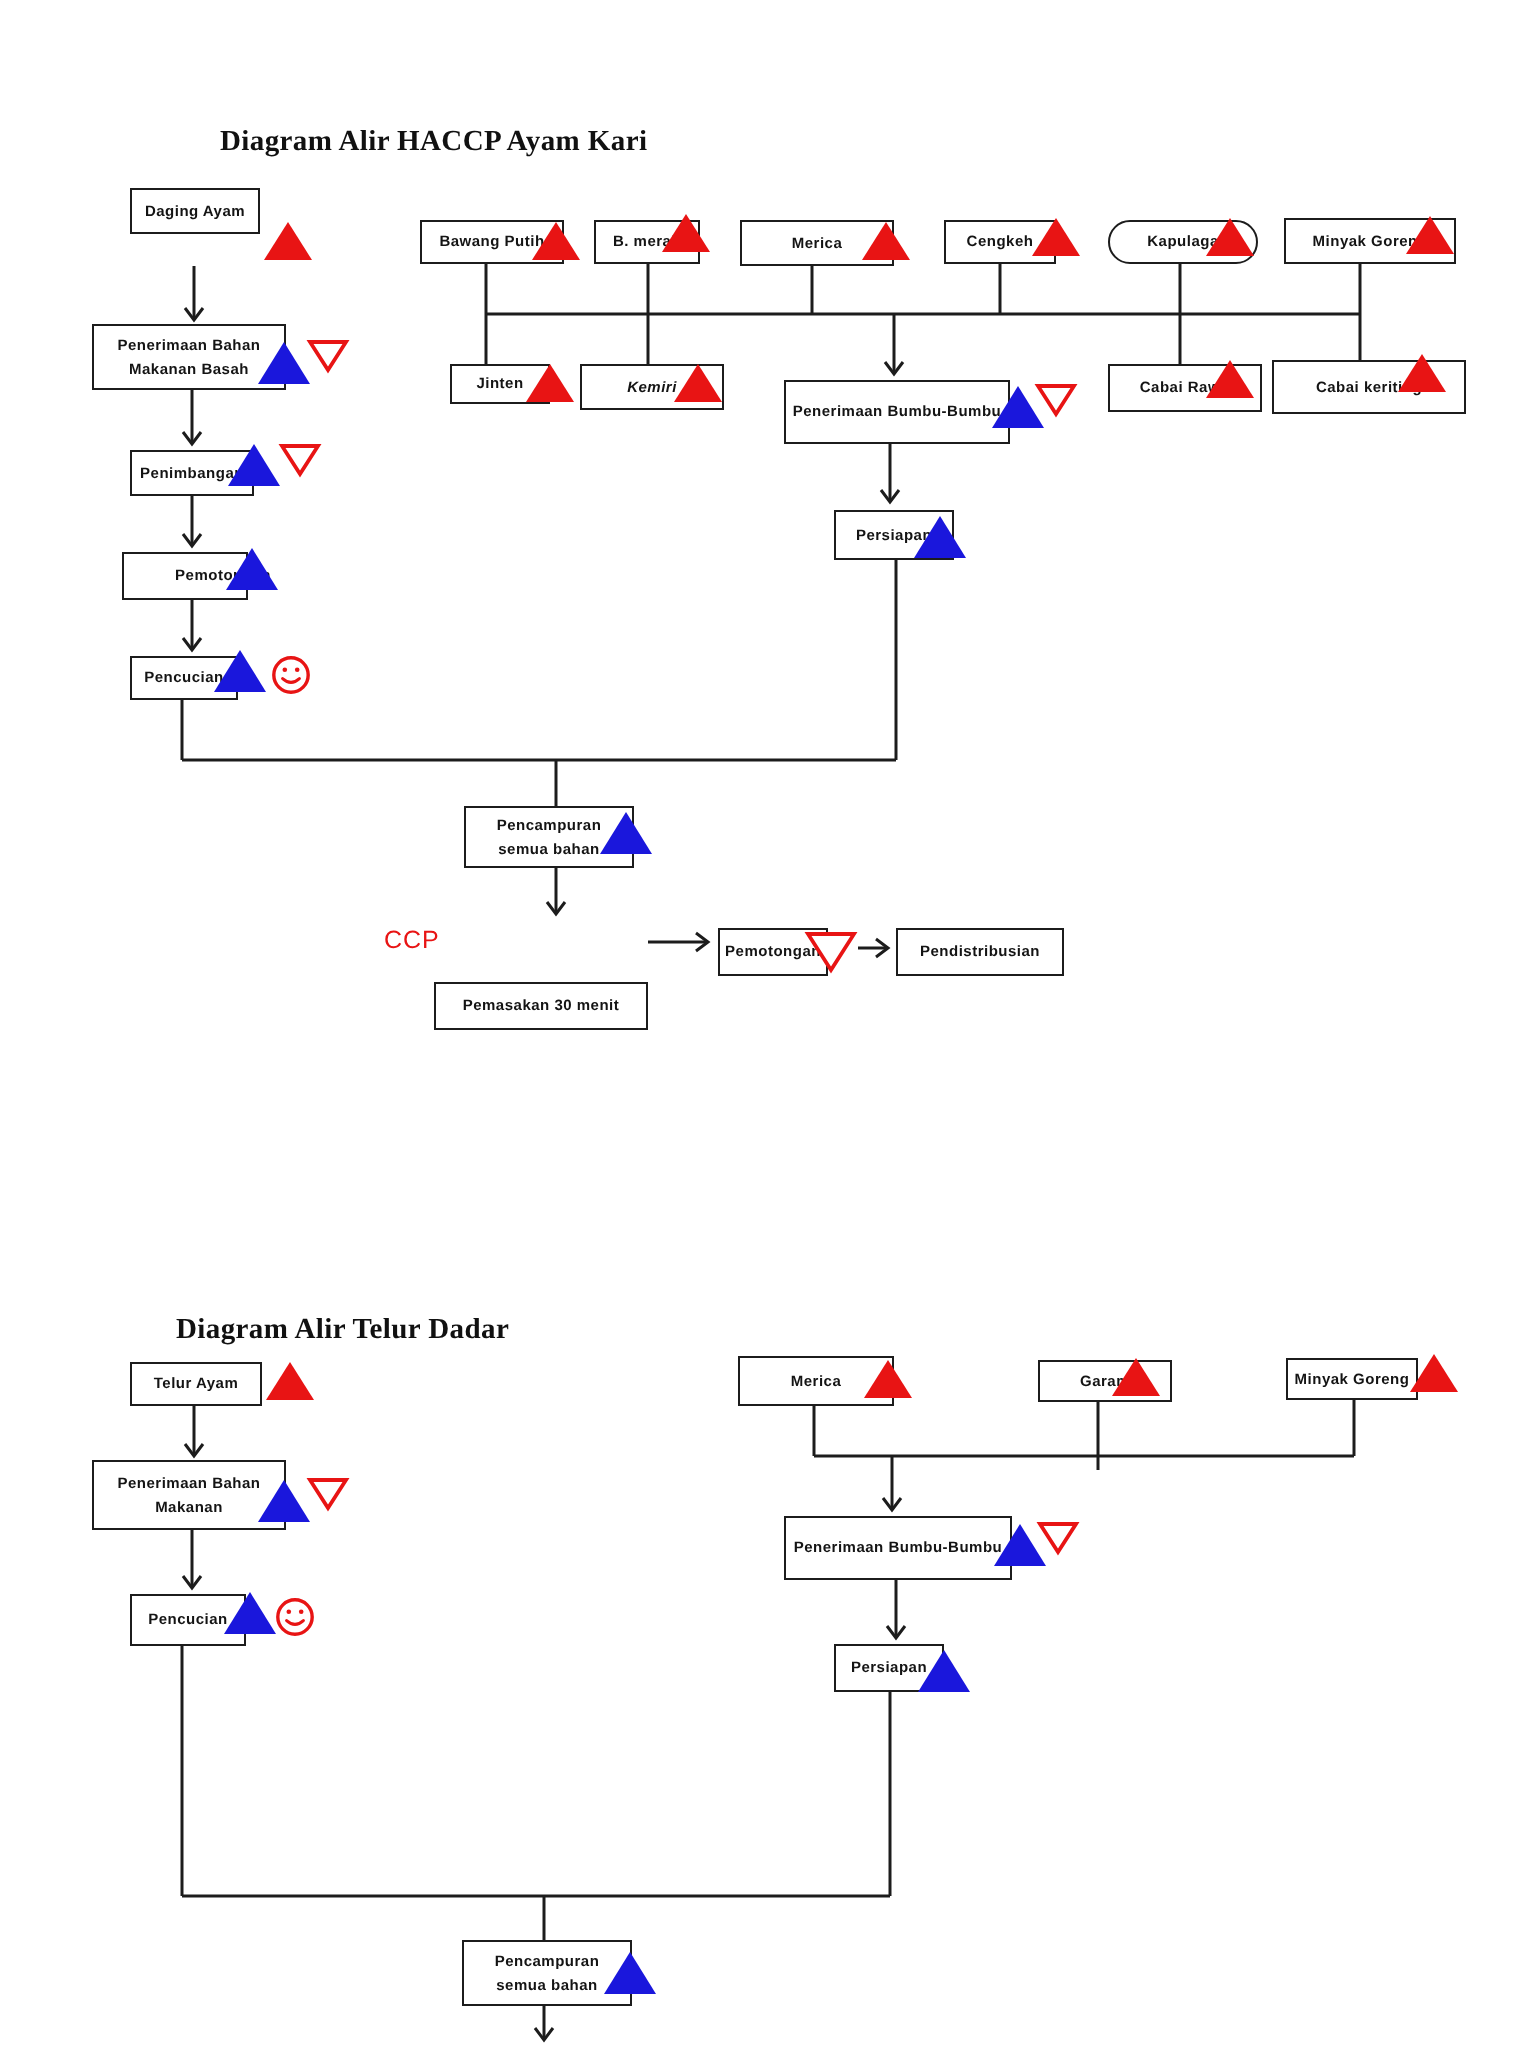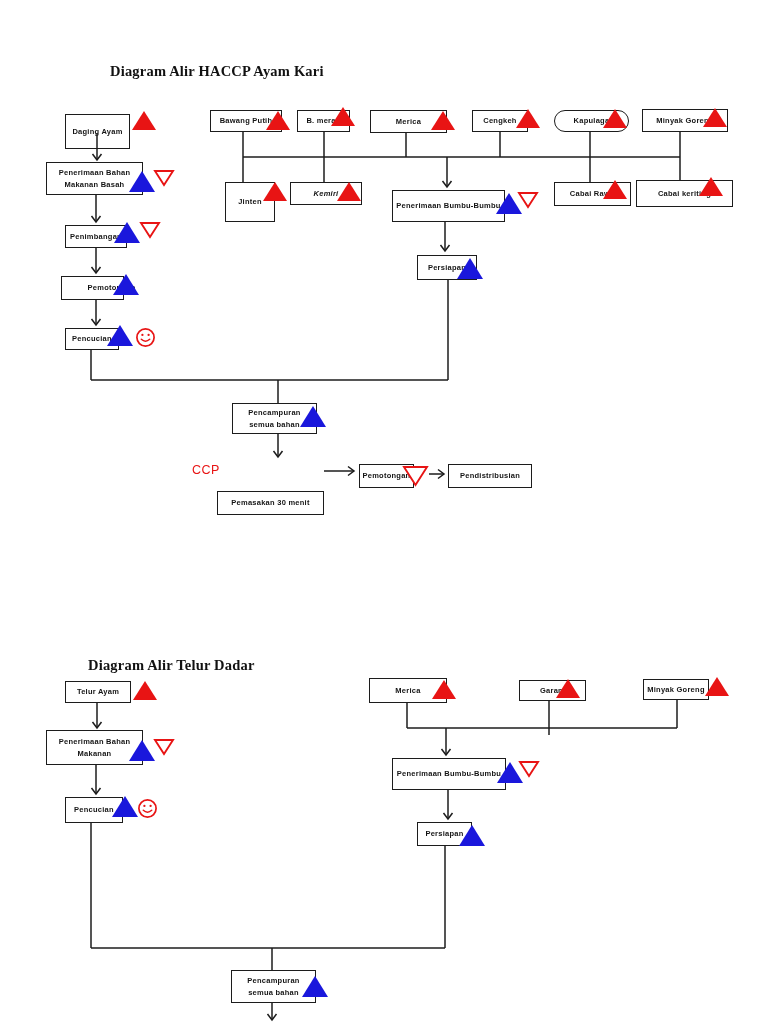--- a/index.html
+++ b/index.html
@@ -53,28 +53,28 @@
     z-index: 2;
   }
 </style>
 </head>
 <body>
 
 <div id="stage">
   <div class="diagram-title" id="title1" style="left: 69px; top: 63px; margin-left: 41px;">Diagram Alir HACCP Ayam Kari</div>
   <div class="diagram-title" id="title2" style="left: 88px; top: 657px;">Diagram Alir Telur Dadar</div>
   <div class="ccp-label" id="ccp1" style="left: 192px; top: 463px; color: rgb(232, 20, 20);">CCP</div>
-  <div class="flow-box" style="left: 65px; top: 94px; width: 65px; height: 35px; margin-top: 20px;">Daging Ayam</div>
+  <div class="flow-box" style="left: 65px; top: 94px; width: 65px; height: 23px;">Daging Ayam</div>
     <div class="flow-box" style="left: 210px; top: 110px; width: 72px; height: 22px;">Bawang Putih</div>
     <div class="flow-box" style="left: 297px; top: 110px; width: 53px; height: 22px;">B. merah</div>
     <div class="flow-box" style="left: 370px; top: 110px; width: 77px; height: 23px;">Merica</div>
     <div class="flow-box" style="left: 472px; top: 110px; width: 56px; height: 22px;">Cengkeh</div>
     <div class="flow-box" style="left: 554px; top: 110px; width: 75px; height: 22px; border-radius: 11px;">Kapulaga</div>
     <div class="flow-box" style="left: 642px; top: 109px; width: 86px; height: 23px;">Minyak Goreng</div>
-    <div class="flow-box" style="left: 225px; top: 182px; width: 50px; height: 40px;">Jinten</div>
+    <div class="flow-box" style="left: 225px; top: 182px; width: 50px; height: 20px;">Jinten</div>
     <div class="flow-box" style="left: 290px; top: 182px; width: 72px; height: 23px; font-style: italic;">Kemiri</div>
     <div class="flow-box" style="left: 554px; top: 182px; width: 77px; height: 24px;">Cabai Rawit</div>
     <div class="flow-box" style="left: 636px; top: 180px; width: 97px; height: 27px;">Cabai keriting</div>
     <div class="flow-box" style="left: 392px; top: 190px; width: 113px; height: 32px;">Penerimaan Bumbu-Bumbu</div>
     <div class="flow-box" style="left: 46px; top: 162px; width: 97px; height: 33px;">Penerimaan Bahan
 Makanan Basah</div>
     <div class="flow-box" style="left: 65px; top: 225px; width: 62px; height: 23px;">Penimbangan</div>
     <div class="flow-box" style="left: 61px; top: 276px; width: 63px; height: 24px; padding-left: 40px;">Pemotongan</div>
     <div class="flow-box" style="left: 65px; top: 328px; width: 54px; height: 22px;">Pencucian</div>
     <div class="flow-box" style="left: 417px; top: 255px; width: 60px; height: 25px;">Persiapan</div>

